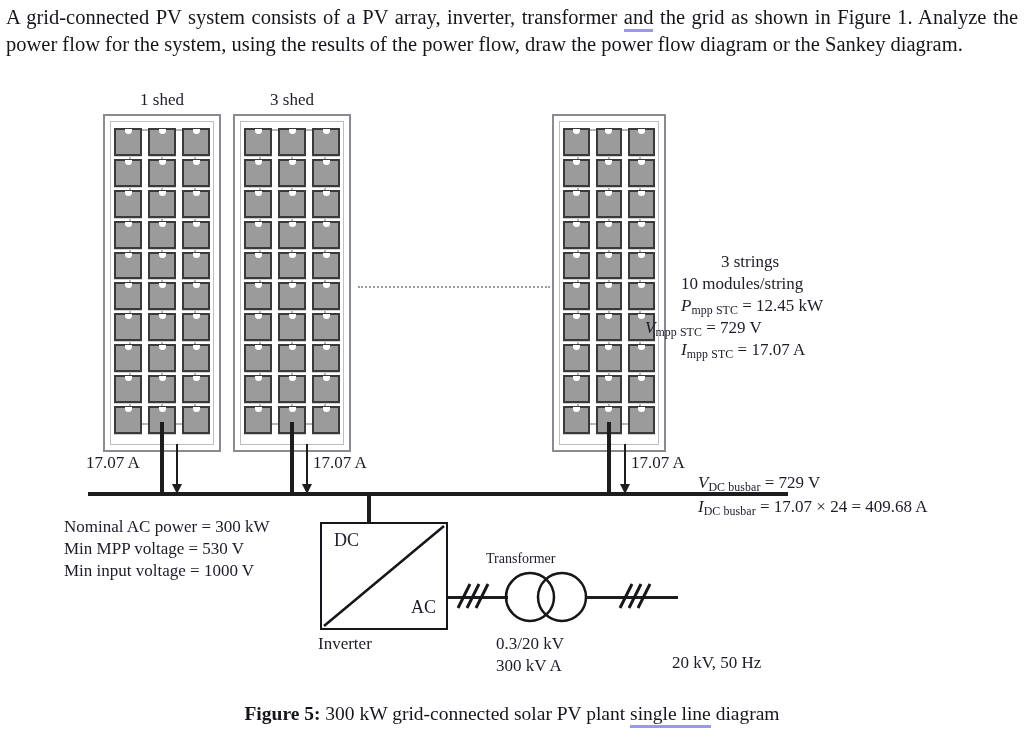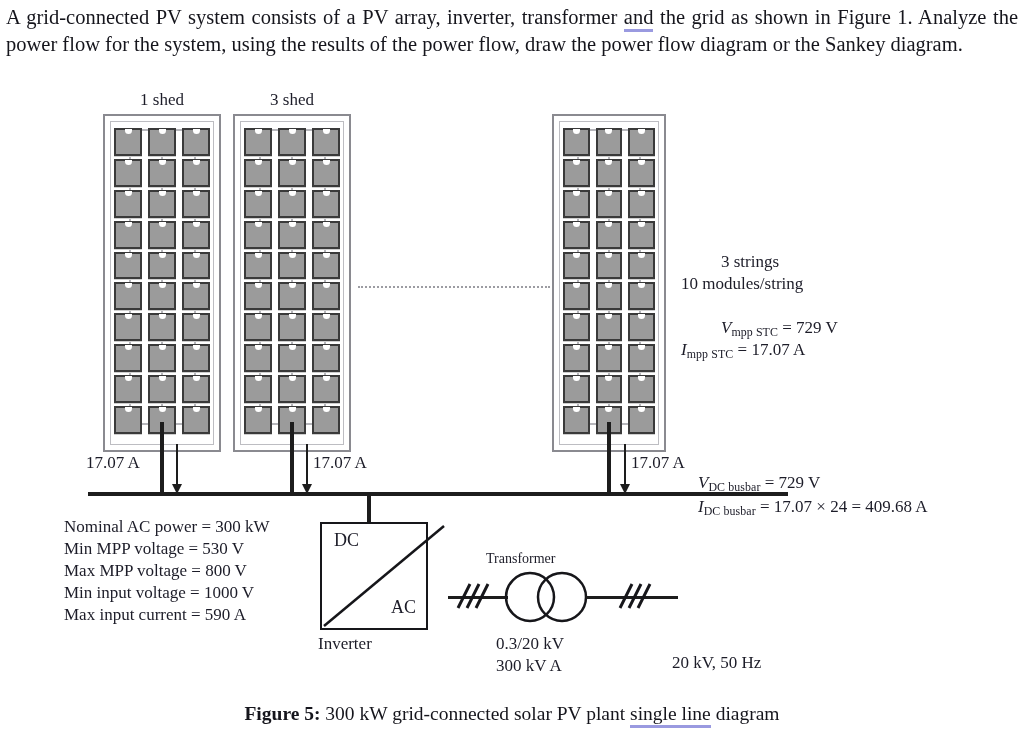--- a/index.html
+++ b/index.html
@@ -254,39 +254,38 @@
         <div class="mod"></div>
       </div>
   </div>
   <div class="ln-v" style="left:607px;top:334px;width:4px;height:72px;"></div>
   <div class="abs txt" style="left:631px;top:364px;">17.07 A</div>
   <div class="ln-v" style="left:624px;top:356px;width:2px;height:42px;"></div>
   <div class="arrow-head" style="left:620px;top:396px;"></div>
 
   <div class="abs txt" style="left:681px;top:163px;margin-left:40px;">3 strings</div>
   <div class="abs txt" style="left:681px;top:185px;">10 modules/string</div>
-  <div class="abs txt" style="left:721px;top:229px;"><span class="ital">V</span><span class="sub">mpp STC</span><span> = 729 V</span></div>
+  <div class="abs txt" style="left:681px;top:207px;"><span class="ital">P</span><span class="sub">mpp STC</span><span> = 12.45 kW</span></div>
+  <div class="abs txt" style="left:645px;top:229px;"><span class="ital">V</span><span class="sub">mpp STC</span><span> = 729 V</span></div>
   <div class="abs txt" style="left:681px;top:251px;"><span class="ital">I</span><span class="sub">mpp STC</span><span> = 17.07 A</span></div>
 
   <div class="ln-h" style="left:88px;top:404px;width:700px;height:4px;"></div>
 
   <div class="abs txt" style="left:698px;top:384px;"><span class="ital">V</span><span class="sub">DC busbar</span><span> = 729 V</span></div>
   <div class="abs txt" style="left:698px;top:408px;"><span class="ital">I</span><span class="sub">DC busbar</span><span> = 17.07 × 24 = 409.68 A</span></div>
 
   <div class="ln-v" style="left:367px;top:404px;width:4px;height:30px;"></div>
 
   <div class="abs" style="left:64px;top:428px;">
     <div class="txt">Nominal AC power = 300 kW</div>
     <div class="txt">Min MPP voltage = 530 V</div>
-    <div class="txt">Max MPP voltage = 800 V</div>
     <div class="txt">Min input voltage = 1000 V</div>
-    <div class="txt">Max input current = 590 A</div>
-  </div>
-
-  <div class="box" style="left:320px;top:434px;width:108px;height:108px;">
+  </div>
+
+  <div class="box" style="left:320px;top:434px;width:128px;height:108px;">
     <svg width="128" height="108" style="position:absolute;left:-2px;top:-2px;">
       <line x1="124" y1="4" x2="4" y2="104" stroke="#16161a" stroke-width="2.5"></line>
     </svg>
     <span class="box-label" style="left:12px;top:6px;">DC</span>
     <span class="box-label" style="right:10px;bottom:10px;">AC</span>
   </div>
   <div class="abs txt" style="left:318px;top:545px;">Inverter</div>
 
   <div class="ln-h" style="left:448px;top:508px;width:60px;height:2.5px;"></div>
   <svg class="abs" style="left:452px;top:488px;" width="44" height="42">

